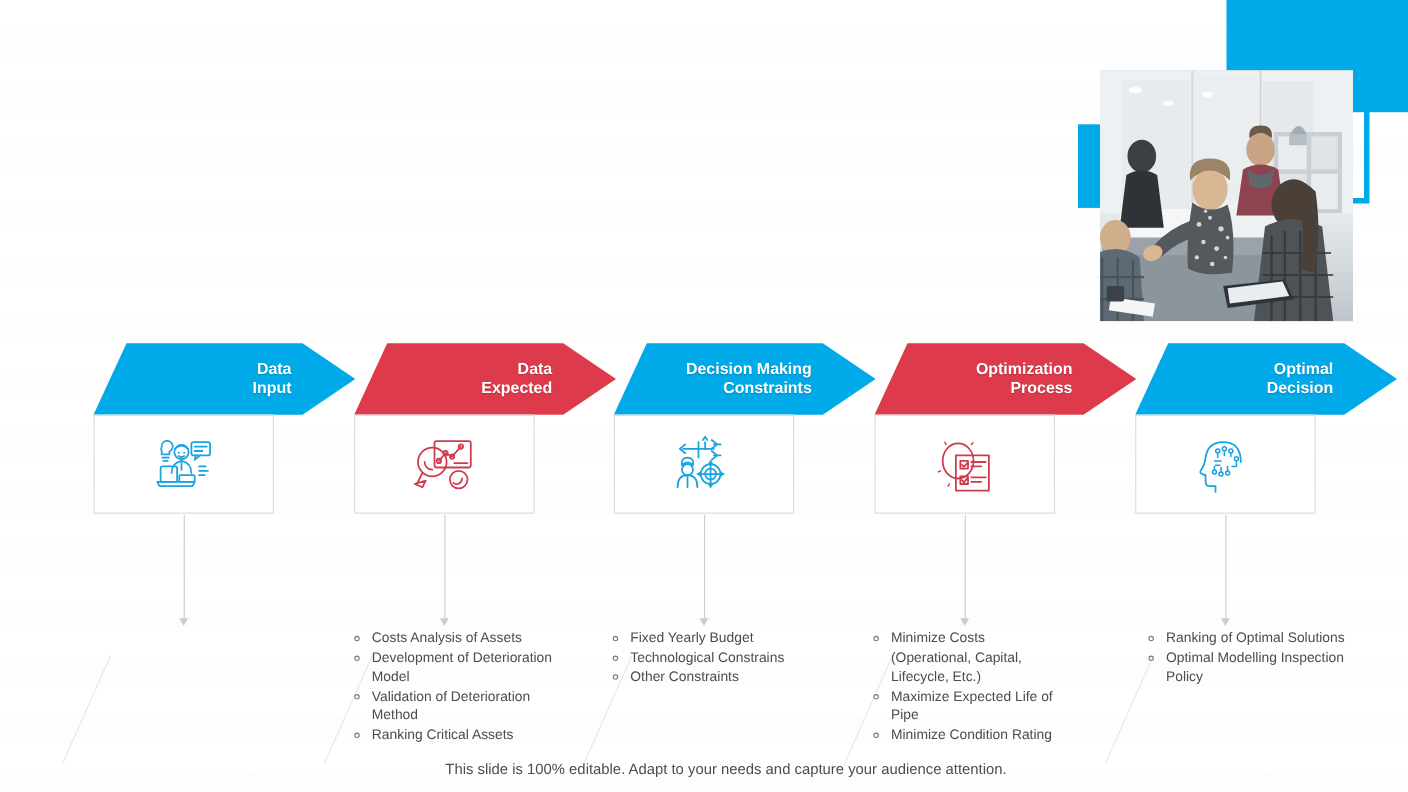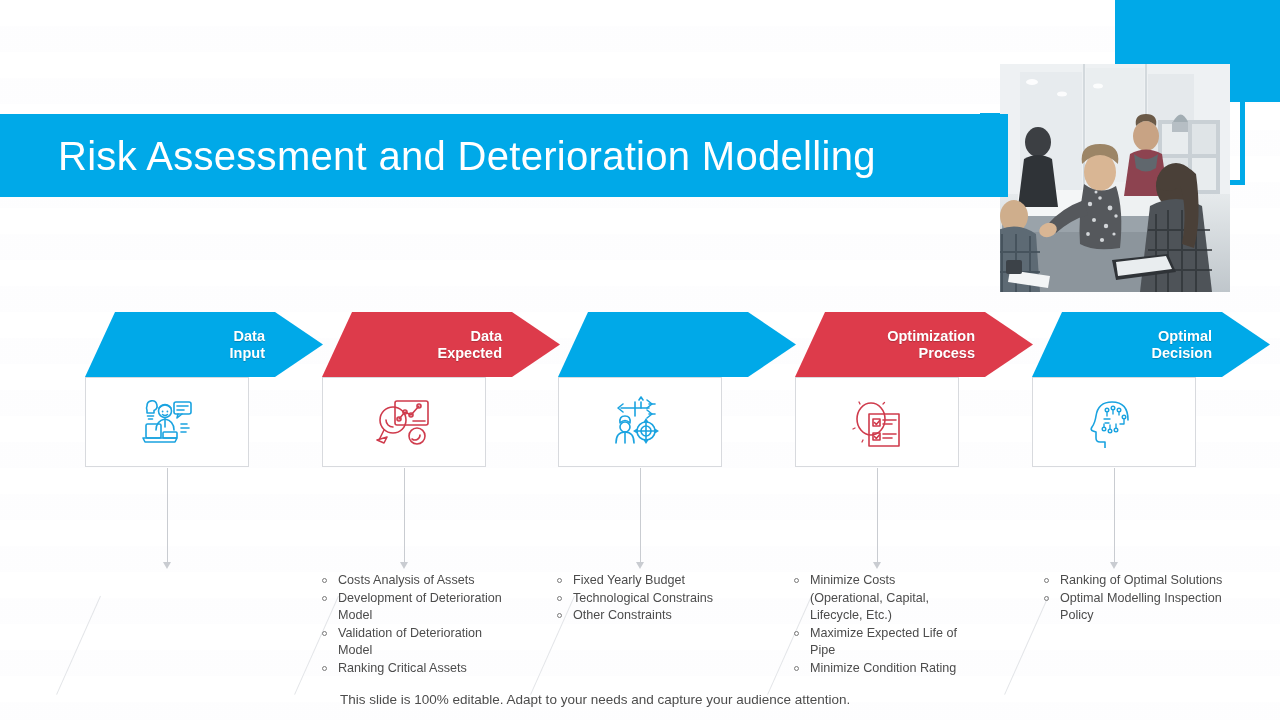--- a/index.html
+++ b/index.html
@@ -76,21 +76,21 @@
   .bullets ul{margin:0;padding:0;}
   .bullets li:before{
     content:"";position:absolute;left:4px;top:6px;
     width:5px;height:5px;border:1px solid #7a7a7a;border-radius:50%;
     box-sizing:border-box;
   }
 
   
   .footer{
     position:absolute;left:340px;top:692px;width:640px;
-    font-size:13.5px;color:#4c4c4c;white-space:nowrap;
+    font-size:13.5px;color:#4c4c4c;white-space:nowrap;text-align:center;
   }
 </style>
 </head>
 <body>
 
 <div class="slide">
 
   <div class="bg-bands"></div>
 
   <div class="deco-block"></div>
@@ -196,23 +196,20 @@
 
         <path d="M112 196 l56 -6 l8 18 l-60 8 z" fill="#2f3337"></path>
         <path d="M116 198 l50 -6 l6 13 l-54 7 z" fill="#e9edef"></path>
 
         <path d="M10 206 l40 6 l-2 12 l-40 -6 z" fill="#f3f5f6"></path>
         <rect x="6" y="196" width="16" height="14" rx="2" fill="#3c4248"></rect>
       </svg>
     </div>
   </div>
 
-  <div class="title-bar">
-    <div class="title">Risk Assessment and Deterioration Modelling</div>
-  </div>
 
   <div class="process">
 
     <div class="slant" style="left:100px;"></div>
     <div class="slant" style="left:338px;"></div>
     <div class="slant" style="left:574px;"></div>
     <div class="slant" style="left:811px;"></div>
     <div class="slant" style="left:1048px;"></div>
 
     <div class="step" style="left:85px;">
@@ -279,20 +276,24 @@
         </svg>
       </div>
     </div>
 
     <div class="step" style="left:558px;">
       <div class="arrow">
         <svg viewBox="0 0 238 65" preserveAspectRatio="none">
           <polygon points="30,0 190,0 238,32.5 190,65 0,65" fill="#00a9e8"></polygon>
         </svg>
       </div>
+      <div class="arrow-label">
+        <span>Decision Making</span>
+        <span>Constraints</span>
+      </div>
       <div class="card">
         <svg width="58" height="52" viewBox="0 0 58 52" fill="none" stroke="#1aa3e0" stroke-width="1.6" stroke-linecap="round" stroke-linejoin="round">
           <line x1="24" y1="6" x2="24" y2="20"></line>
           <line x1="10" y1="12" x2="38" y2="12"></line>
           <path d="M12 8 l-5 4 l5 4"></path>
           <path d="M36 4 l5 4 l-5 4"></path>
           <path d="M36 14 l5 4 l-5 4"></path>
           <line x1="38" y1="8" x2="44" y2="8"></line>
           <line x1="38" y1="18" x2="44" y2="18"></line>
           <line x1="30" y1="12" x2="30" y2="6"></line>
@@ -391,21 +392,21 @@
   <div class="connector-head" style="left:873px;top:562px;"></div>
 
   <div class="connector" style="left:1114px;top:468px;height:96px;"></div>
   <div class="connector-head" style="left:1110px;top:562px;"></div>
 
 
   <div class="bullets" style="left:318px;width:200px;">
     <ul>
       <li>Costs Analysis of Assets</li>
       <li>Development of Deterioration Model</li>
-      <li>Validation of Deterioration Model</li>
+      <li>Validation of Deterioration Method</li>
       <li>Ranking Critical Assets</li>
     </ul>
   </div>
 
   <div class="bullets" style="left:553px;width:200px;">
     <ul>
       <li>Fixed Yearly Budget</li>
       <li>Technological Constrains</li>
       <li>Other Constraints</li>
     </ul>

